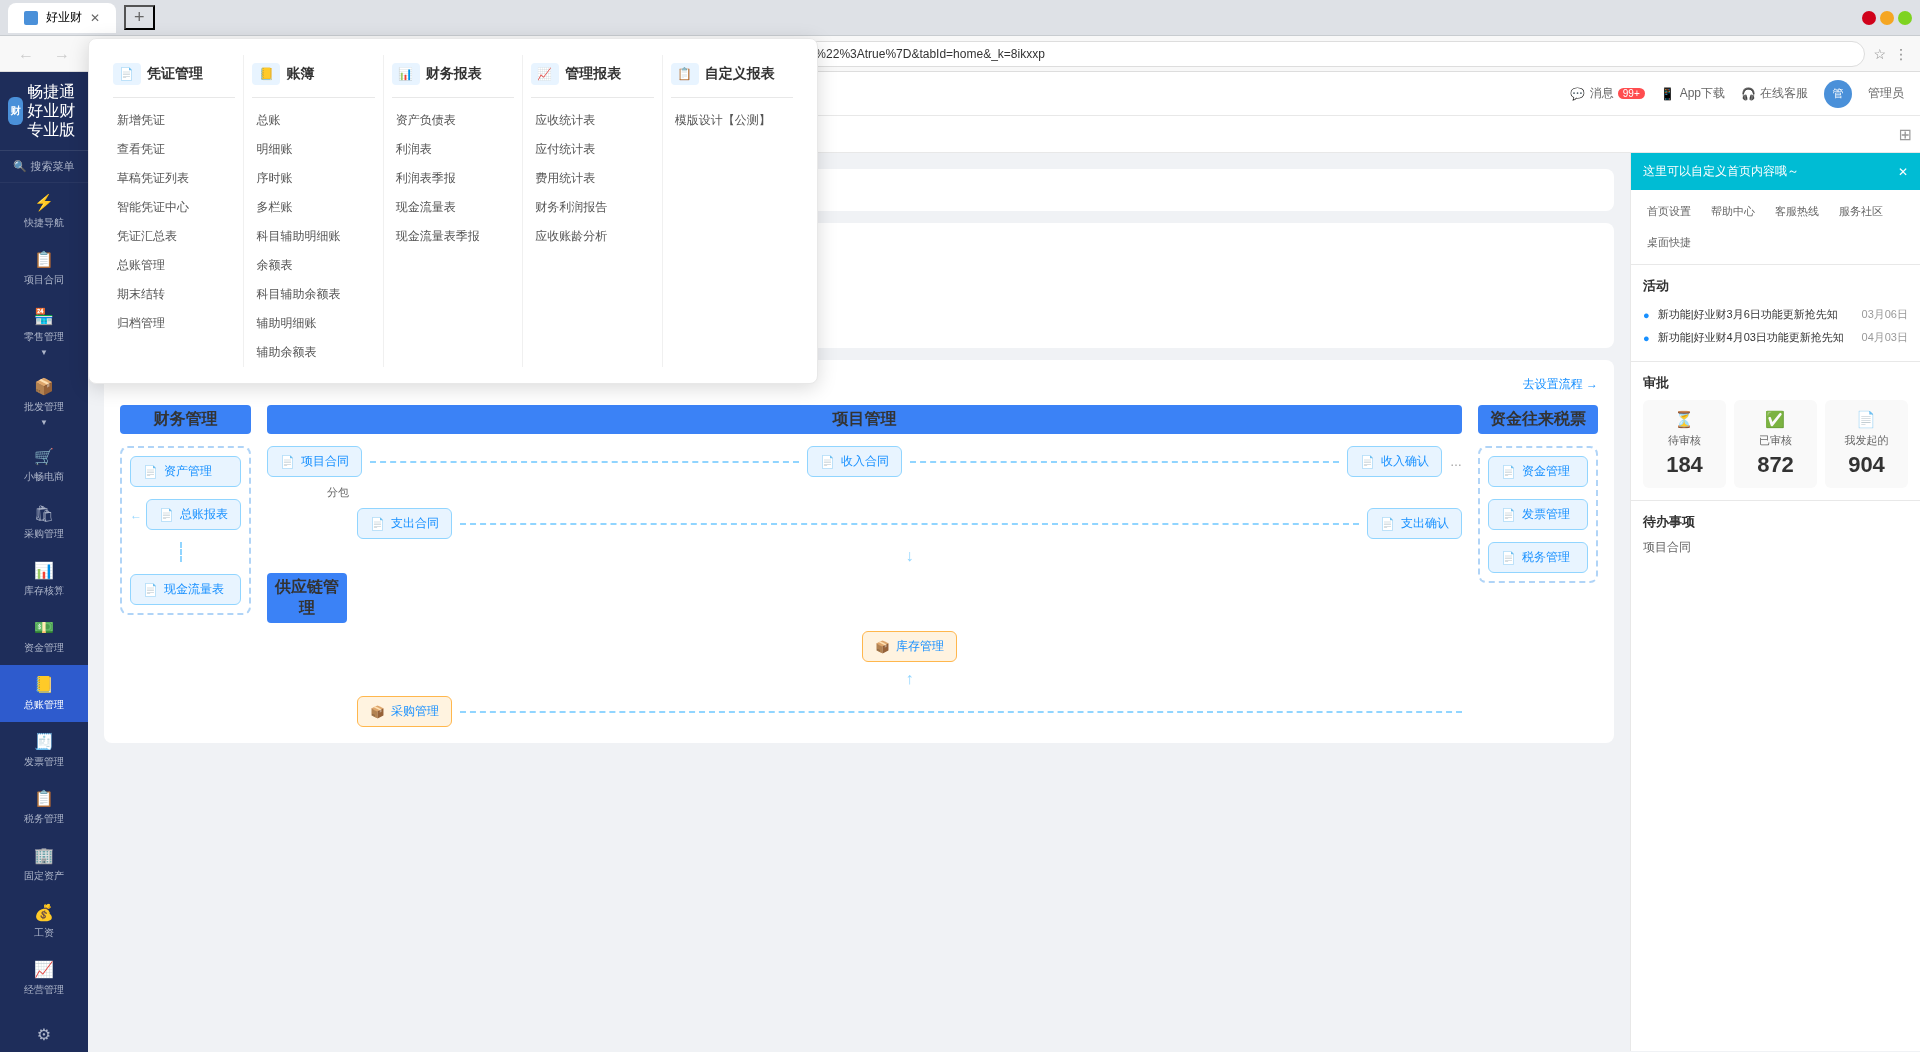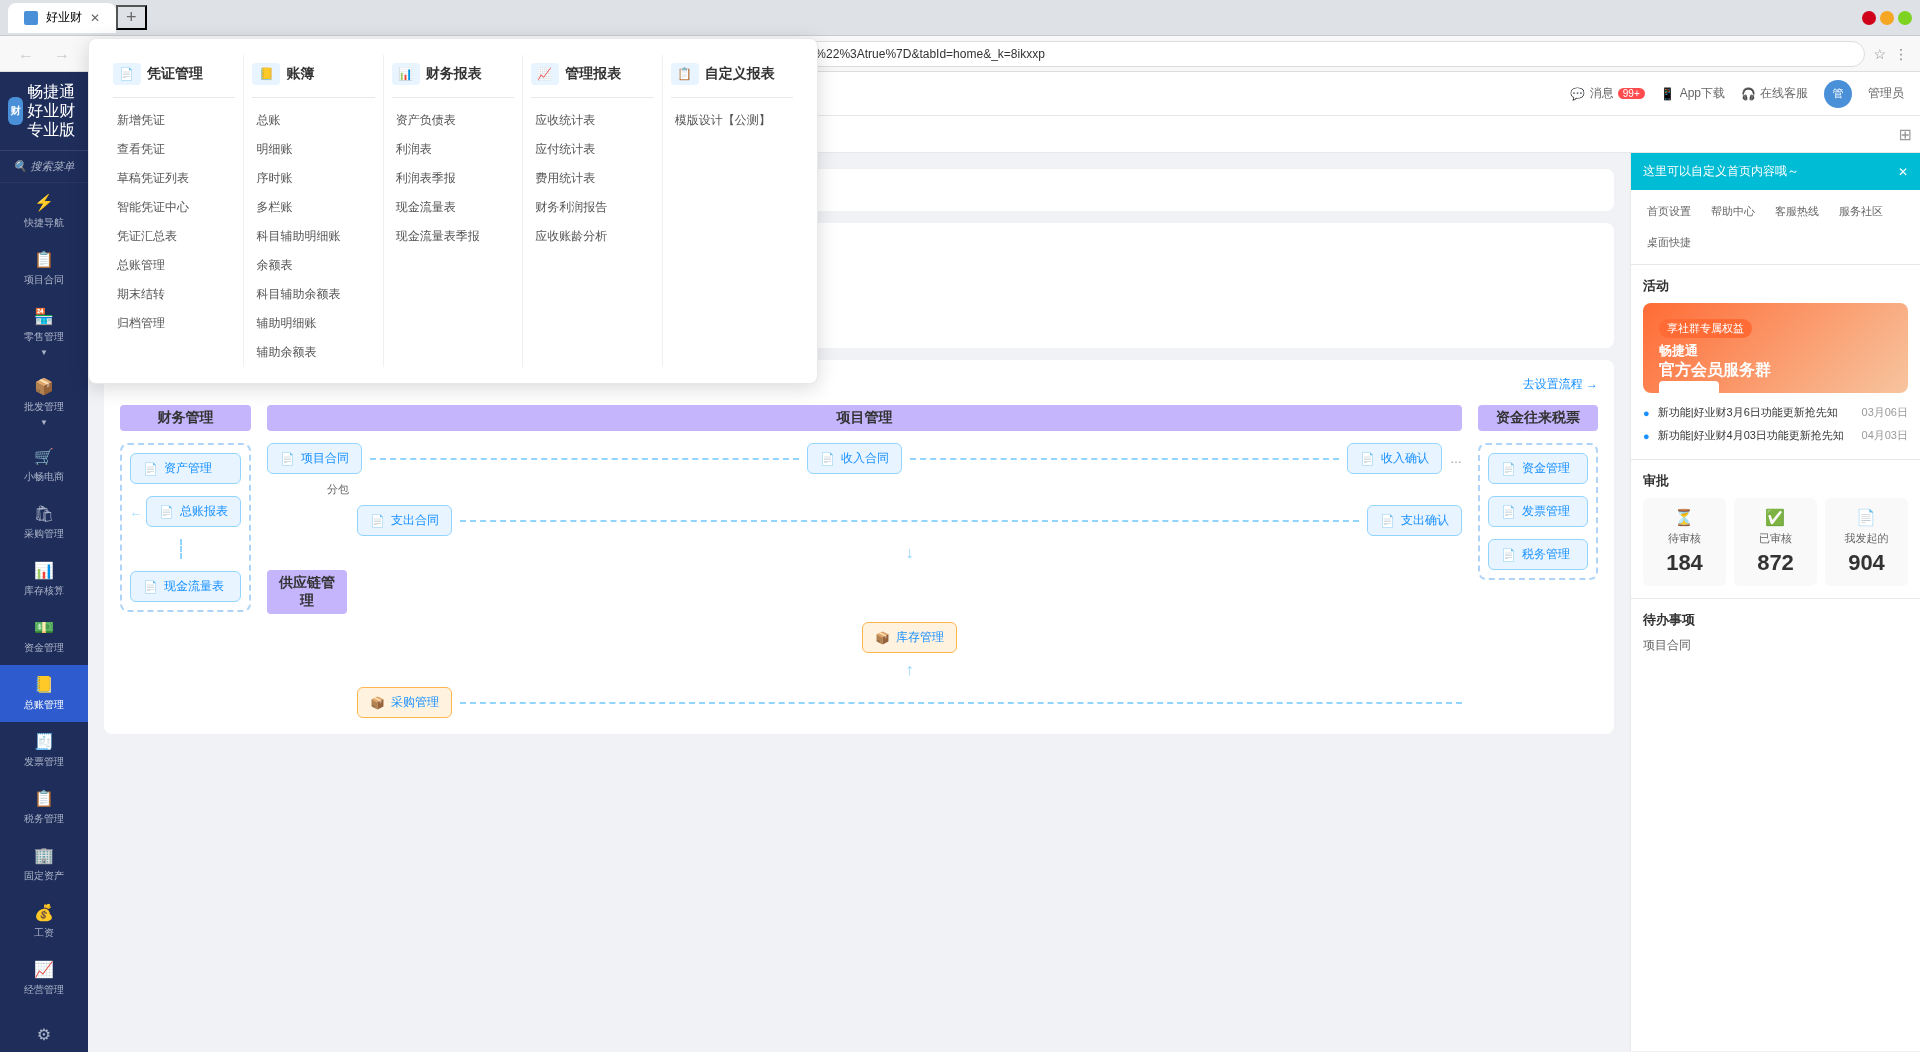--- a/index.html
+++ b/index.html
@@ -11,21 +11,21 @@
       height: 36px;
       display: flex;
       align-items: center;
       padding: 0 8px;
       gap: 8px;
       border-bottom: 1px solid #c8ccd0;
     }
     .browser-tabs {
       display: flex;
       align-items: center;
-      gap: 0;
+      gap: 8px;
     }
     .browser-tab {
       background: #fff;
       border-radius: 8px 8px 0 0;
       padding: 6px 16px;
       font-size: 12px;
       display: flex;
       align-items: center;
       gap: 8px;
       height: 30px;
@@ -98,21 +98,20 @@
       font-weight: bold;
     }
     .logo-text { font-size: 16px; line-height: 1.2; }
     .sidebar-search-btn {
       padding: 8px;
       text-align: center;
       font-size: 11px;
       color: #adb5c9;
       cursor: pointer;
       border-bottom: 1px solid rgba(255,255,255,0.05);
-      font-style: italic;
     }
     .sidebar-nav { flex: 1; overflow-y: auto; }
     .sidebar-item {
       padding: 10px 8px;
       text-align: center;
       font-size: 11px;
       color: #adb5c9;
       cursor: pointer;
       display: flex;
       flex-direction: column;
@@ -471,25 +470,25 @@
       color: #555;
       cursor: pointer;
       border-radius: 4px;
     }
 
     
     ::-webkit-scrollbar { width: 4px; height: 4px; }
     ::-webkit-scrollbar-track { background: #f1f1f1; }
     ::-webkit-scrollbar-thumb { background: #ccc; border-radius: 2px; }
     .flow-section-title {
-      font-size: 14px;
+      font-size: 16px;
       color: #333;
       font-weight: bold;
       padding: 4px 8px;
-      background: #c4b5fd;
+      background: #3b82f6;
       border-radius: 4px;
       text-align: center;
     }
     .more-dots { color: #999; font-size: 12px; }
   </style>
 </head>
 <body>
 
 <div class="browser-chrome">
   <div class="browser-tabs">
@@ -836,32 +835,20 @@
             <div style="display:flex; flex-wrap:wrap; gap:4px; padding:8px; border-bottom:1px solid #e8e8e8;">
               <div class="side-btn">首页设置</div>
               <div class="side-btn">帮助中心</div>
               <div class="side-btn">客服热线</div>
               <div class="side-btn">服务社区</div>
               <div class="side-btn">桌面快捷</div>
             </div>
 
             <div class="activity-section">
               <div class="section-title">活动</div>
-              <div class="activity-banner">
-                <div style="position:relative; z-index:1;">
-                  <div style="display:flex; align-items:center; gap:8px;">
-                    <span style="background:#ff6b35; color:#fff; padding:2px 8px; border-radius:10px; font-size:11px;">享社群专属权益</span>
-                  </div>
-                  <div style="font-size:13px; font-weight:bold; color:#fff; margin-top:4px;">畅捷通</div>
-                  <div style="font-size:16px; font-weight:bold; color:#fff;">官方会员服务群</div>
-                </div>
-                <div style="width:60px; height:60px; background:#fff; display:flex; align-items:center; justify-content:center; border-radius:4px;">
-                  
-                </div>
-              </div>
 
               <div style="margin-top:8px;">
                 <div class="news-item">
                   <span class="news-dot">●</span>
                   <span class="news-text">新功能|好业财3月6日功能更新抢先知</span>
                   <span class="news-date">03月06日</span>
                 </div>
                 <div class="news-item">
                   <span class="news-dot">●</span>
                   <span class="news-text">新功能|好业财4月03日功能更新抢先知</span>

